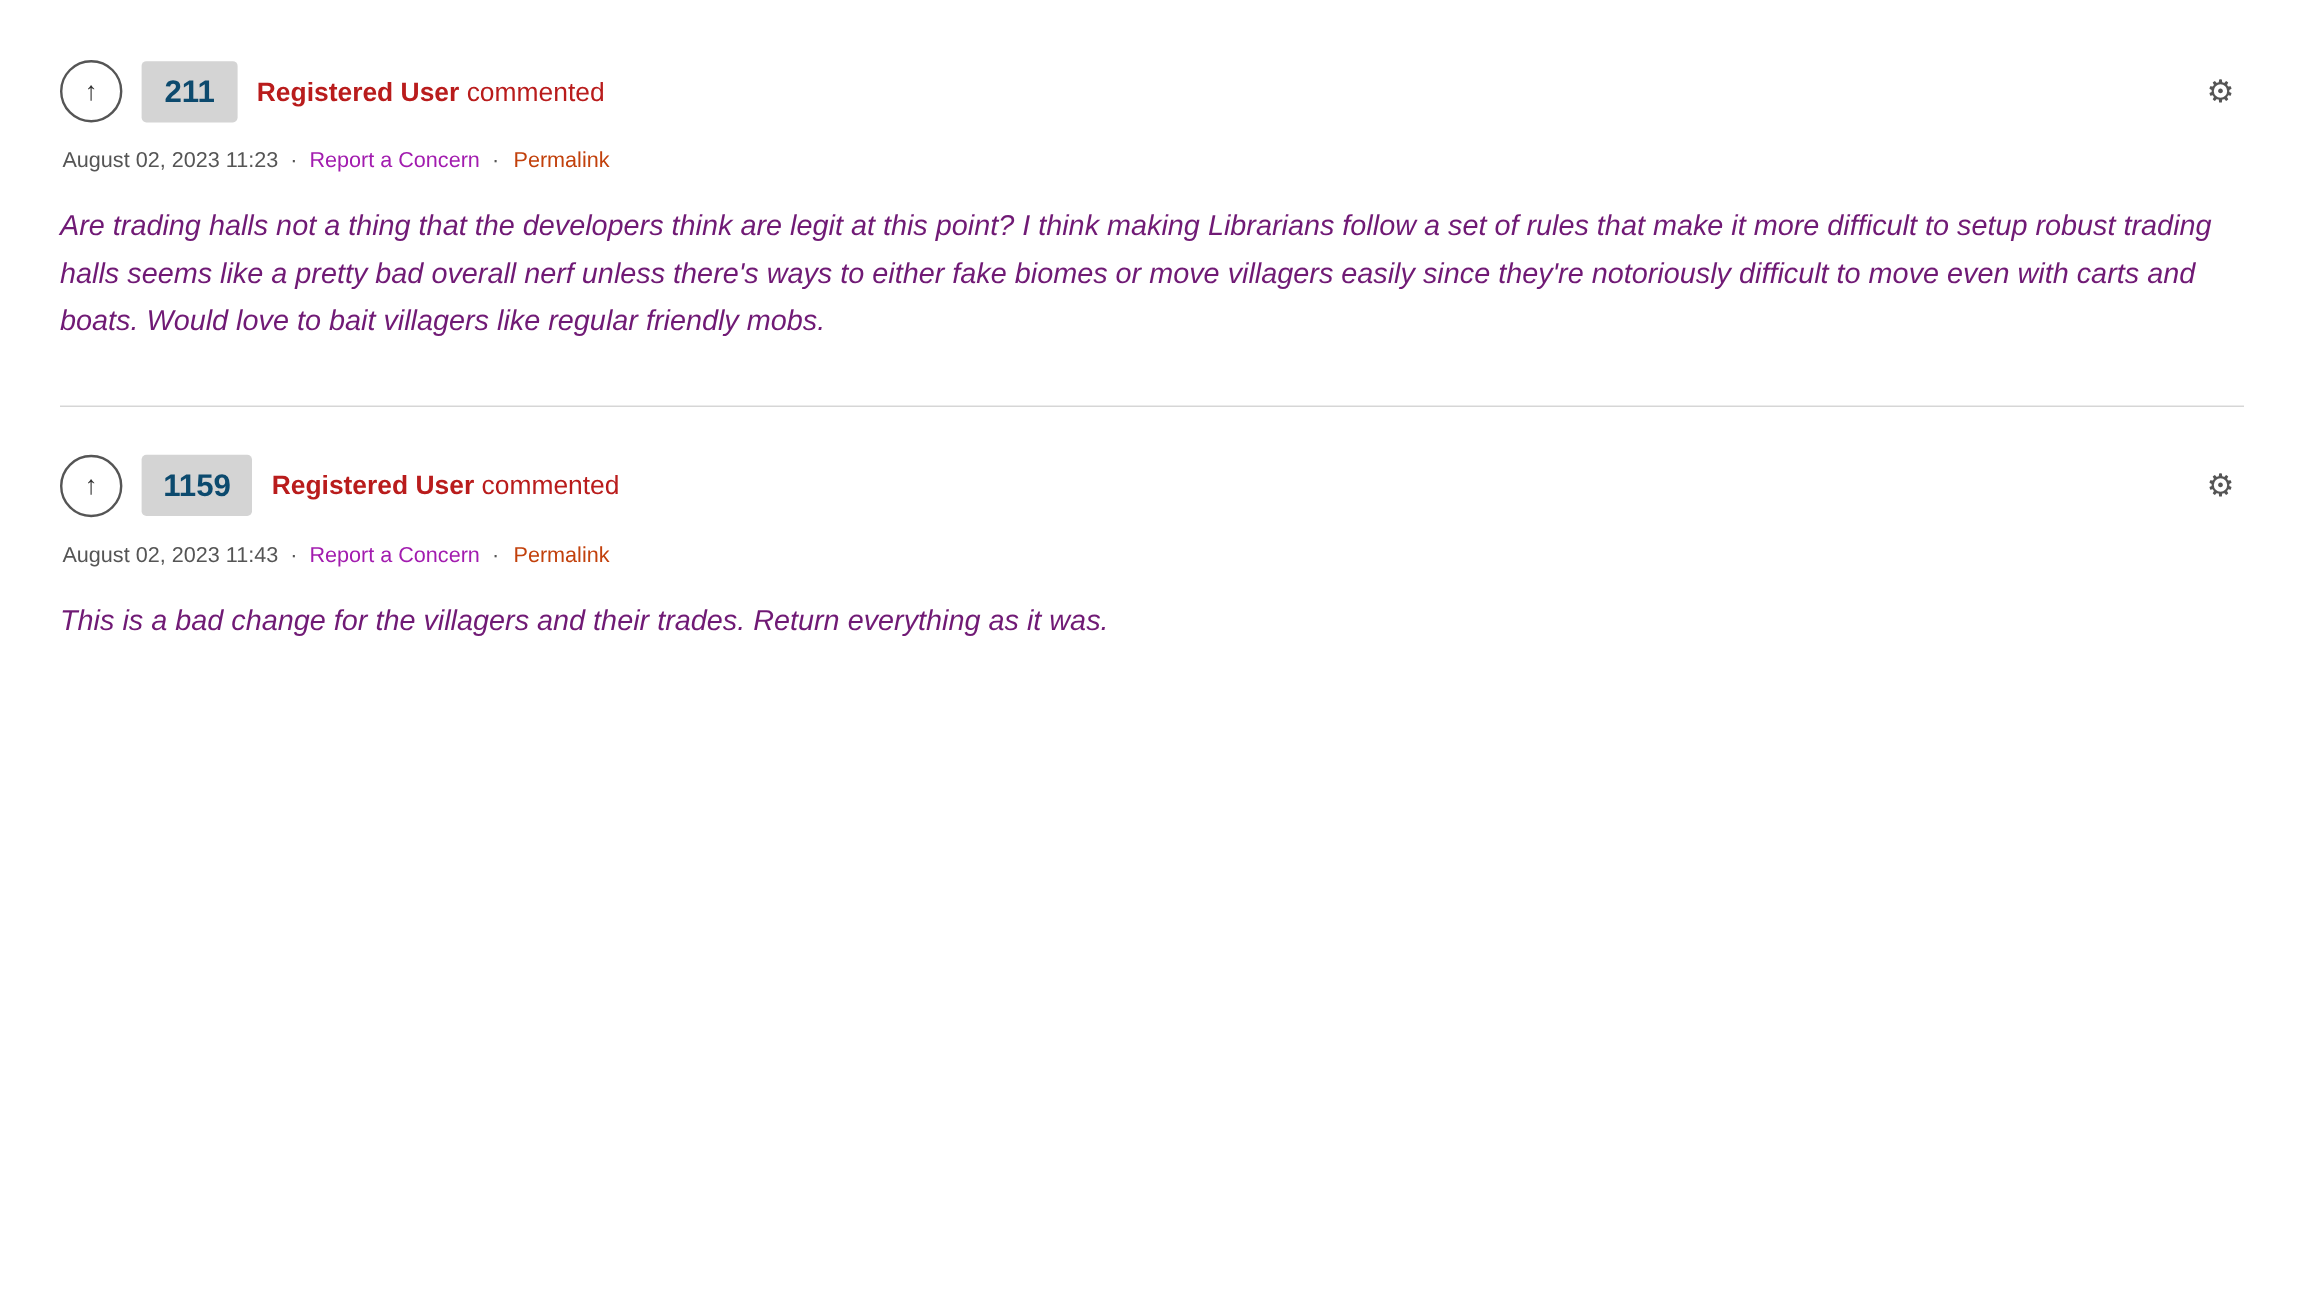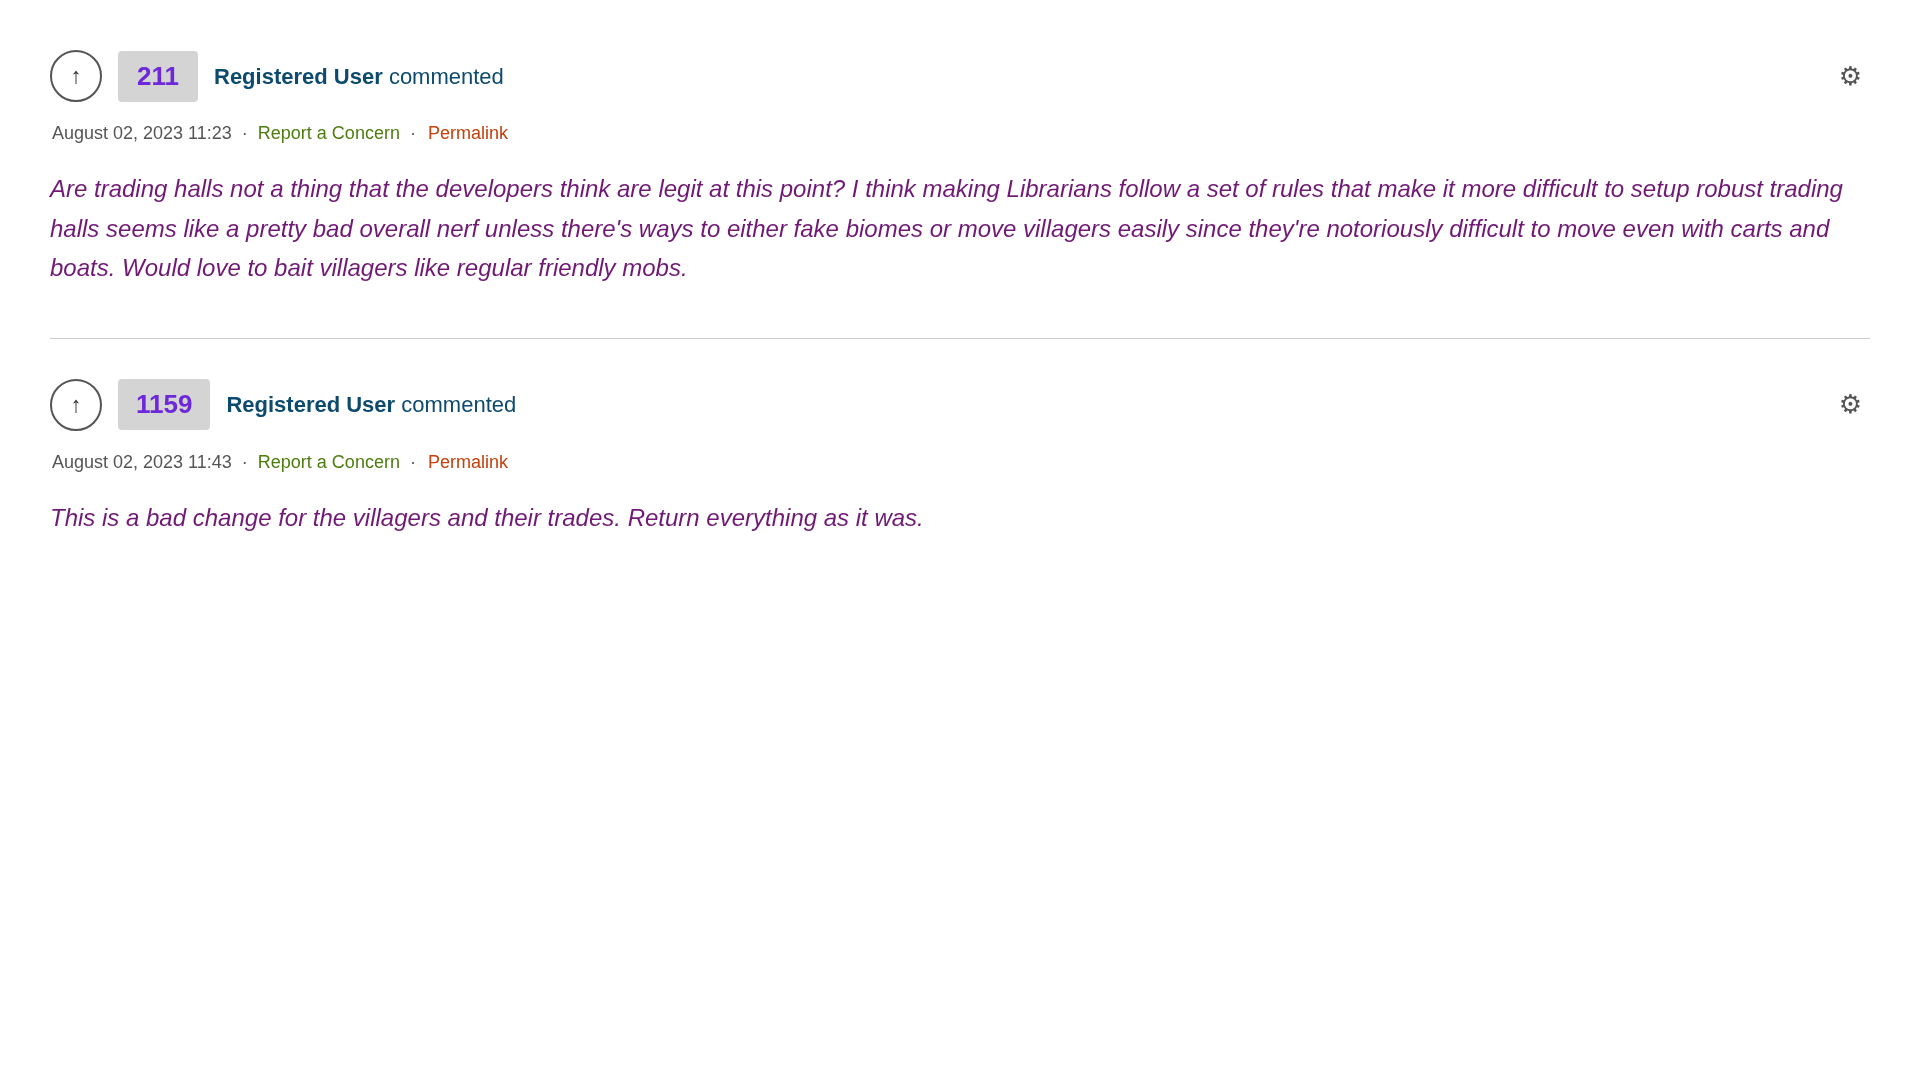--- a/index.html
+++ b/index.html
@@ -58,28 +58,28 @@
       font-size: 22px;
       color: #333;
     }
 
     .vote-count-box {
       background: #d4d4d4;
       border-radius: 4px;
       padding: 6px 18px;
       font-size: 26px;
       font-weight: 700;
-      color: #6d28d9;
+      color: #0c4a6e;
       min-width: 80px;
       text-align: center;
     }
 
     .comment-author {
       font-size: 22px;
-      color: #0c4a6e;
+      color: #b91c1c;
     }
 
     .comment-author strong {
       font-weight: 700;
     }
 
     .gear-icon-btn {
       background: none;
       border: none;
       cursor: pointer;
@@ -97,21 +97,21 @@
       align-items: center;
       gap: 6px;
     }
 
     .comment-meta .dot {
       color: #555;
       margin: 0 4px;
     }
 
     .report-link {
-      color: #4d7c0f;
+      color: #a21caf;
       text-decoration: none;
       font-weight: 500;
     }
 
     .permalink-link {
       color: #c2410c;
       text-decoration: none;
       margin-left: 2px;
     }
 

